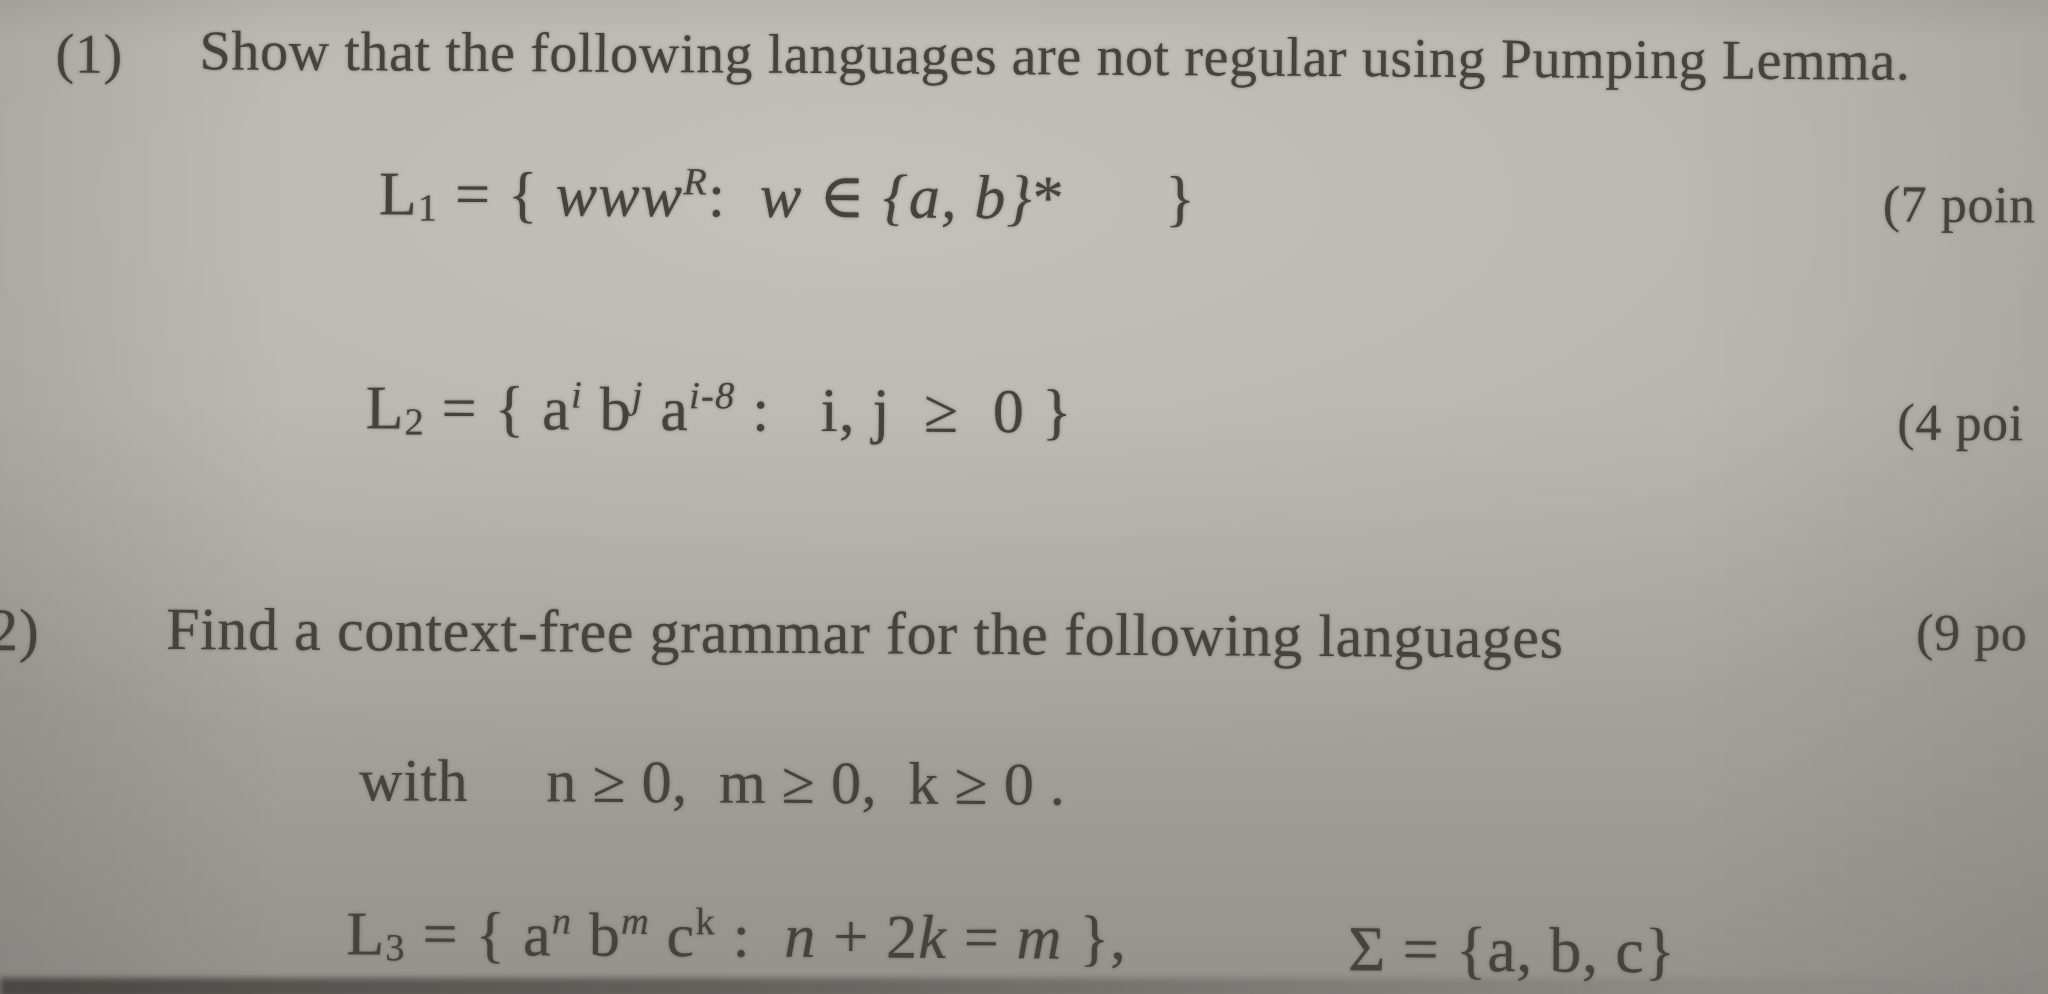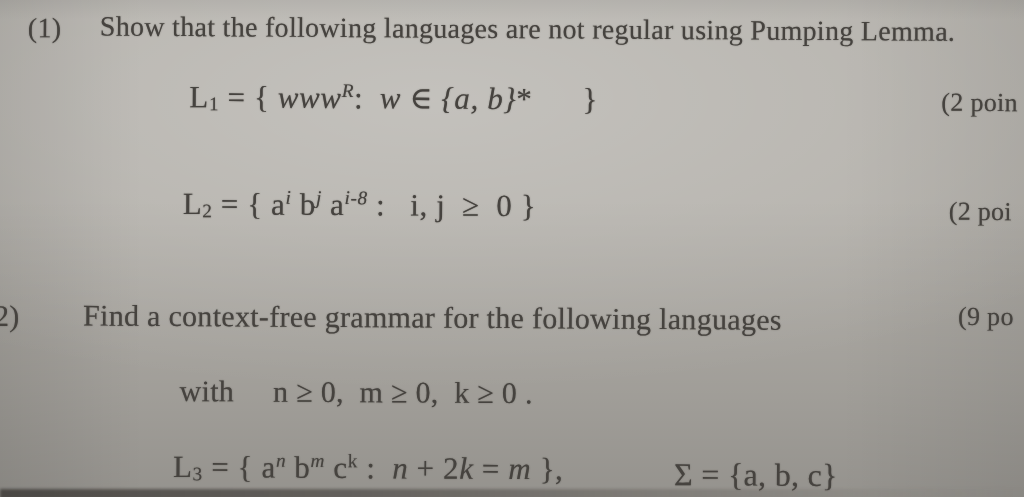--- a/index.html
+++ b/index.html
@@ -68,24 +68,24 @@
 </head>
 <body>
 
 <div class="photo">
   <div class="content">
 
     <span class="t" style="left:28px; top:12px; font-size:28px;">(1)</span>
     <span class="t" style="left:100px; top:10px; font-size:28px;">Show that the following languages are not regular using Pumping Lemma.</span>
 
     <span class="t f" style="left:190px; top:79px; font-size:31px;"><span>L</span><sub>1</sub><span> = { </span><span class="it">www</span><sup class="it">R</sup><span>:  </span><span class="it">w</span><span> ∈ </span><span class="it">{a, b}</span><span>*</span><span>      }</span></span>
-    <span class="t pts" style="left:942px; top:82px;">(2 poin</span>
+    <span class="t pts" style="left:942px; top:82px;">(7 poin</span>
 
     <span class="t f" style="left:184px; top:186px; font-size:31px;"><span>L</span><sub>2</sub><span> = { a</span><sup class="it">i</sup><span> b</span><sup class="it">j</sup><span> a</span><sup class="it">i-8</sup><span> :   i, j  ≥  0 }</span></span>
-    <span class="t pts" style="left:950px; top:191px;">(2 poi</span>
+    <span class="t pts" style="left:950px; top:191px;">(4 poi</span>
 
     <span class="t" style="left:-4px; top:299px; font-size:30px;">2)</span>
     <span class="t" style="left:85px; top:298px; font-size:30px;">Find a context-free grammar for the following languages</span>
     <span class="t pts" style="left:960px; top:296px;">(9 po</span>
 
     <span class="t" style="left:182px; top:373px; font-size:30px;">with     n ≥ 0,  m ≥ 0,  k ≥ 0 .</span>
 
     <span class="t f" style="left:176px; top:449px; font-size:31px;"><span>L</span><sub>3</sub><span> = { a</span><sup class="it">n</sup><span> b</span><sup class="it">m</sup><span> c</span><sup>k</sup><span> :  </span><span class="it">n</span><span> + 2</span><span class="it">k</span><span> = </span><span class="it">m</span><span> },</span></span>
     <span class="t" style="left:677px; top:453px; font-size:32px;">Σ = {a, b, c}</span>
 

